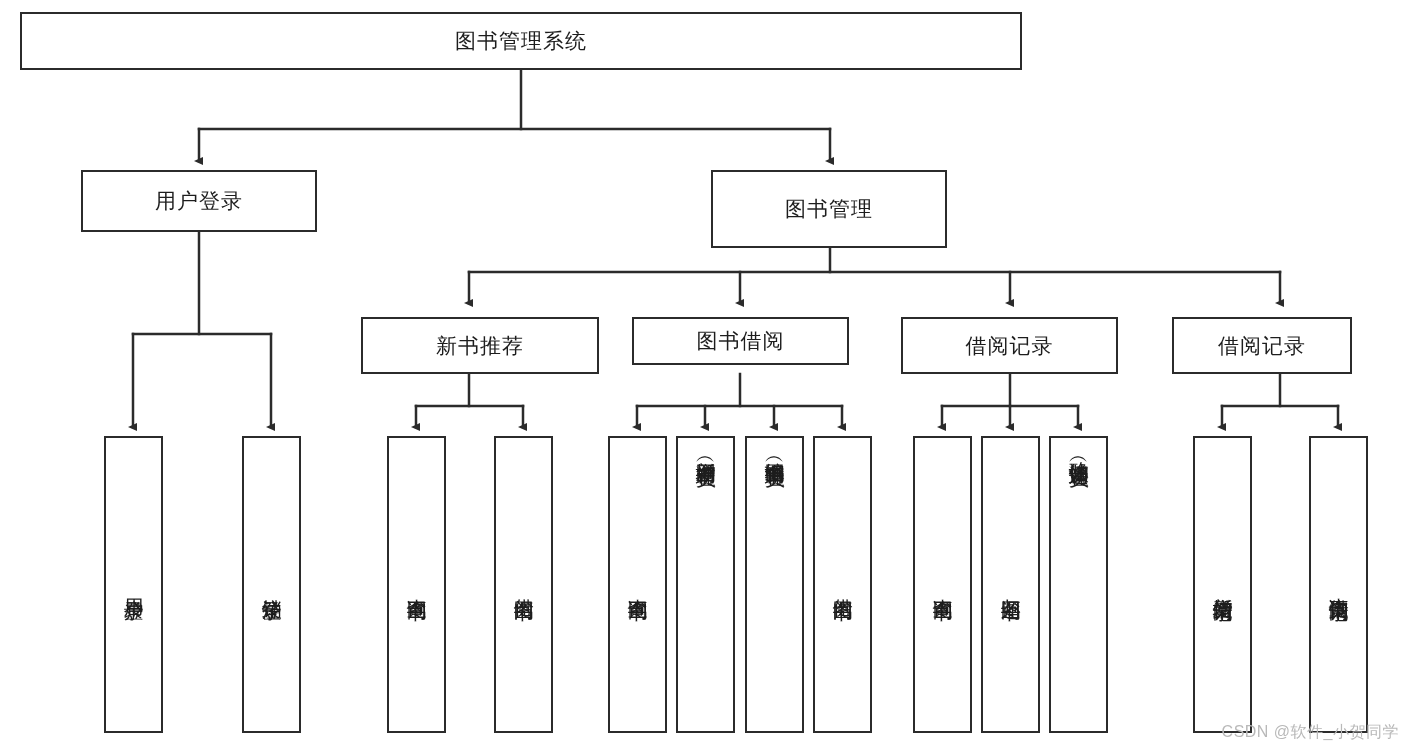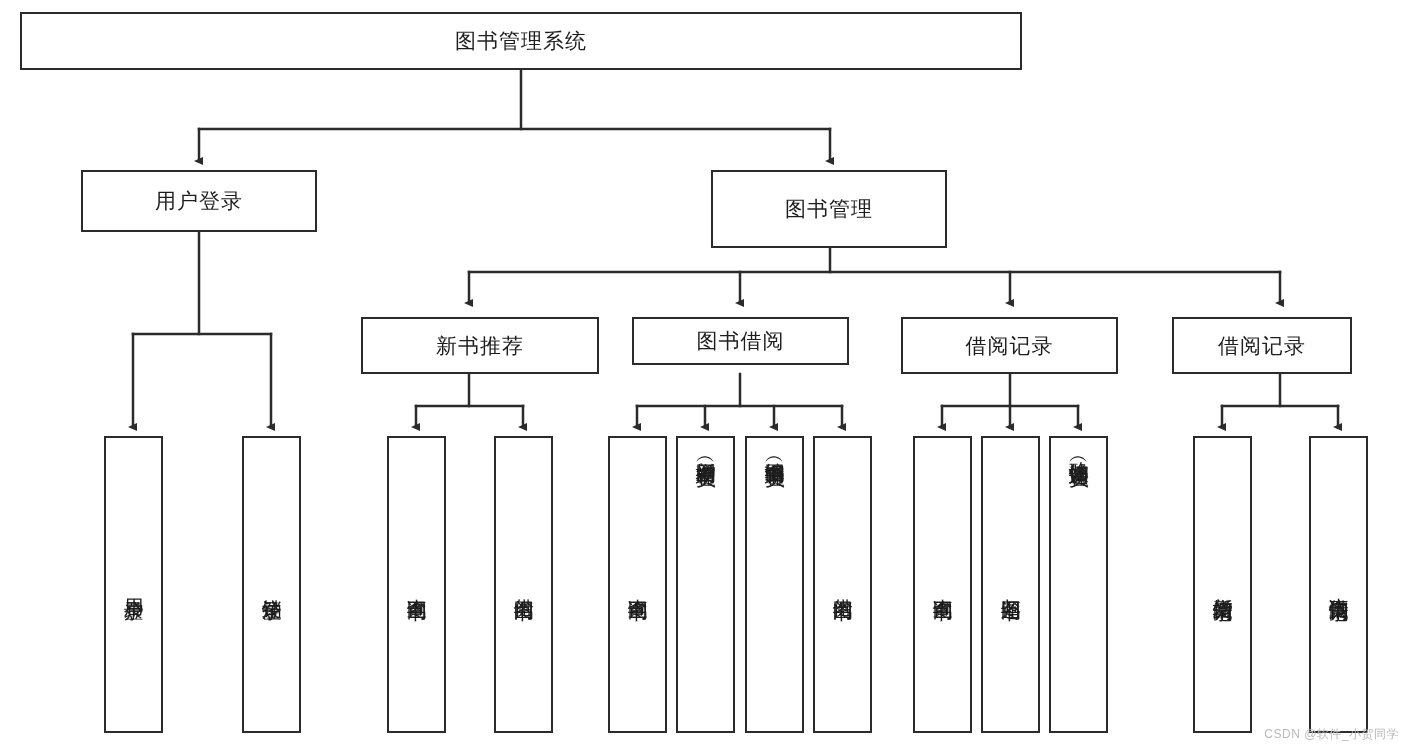--- a/index.html
+++ b/index.html
@@ -57,21 +57,21 @@
     text-align: left;
   }
   .leaf.anchor-mid {
     align-items: center;
     padding-top: 0;
   }
   #watermark {
     position: absolute;
     right: 6px;
     bottom: 4px;
-    font-size: 12px;
+    font-size: 16px;
     color: #b9b9b9;
     letter-spacing: 0.5px;
     z-index: 5;
     user-select: none;
   }
 </style>
 </head>
 <body>
 
 <div id="stage">

